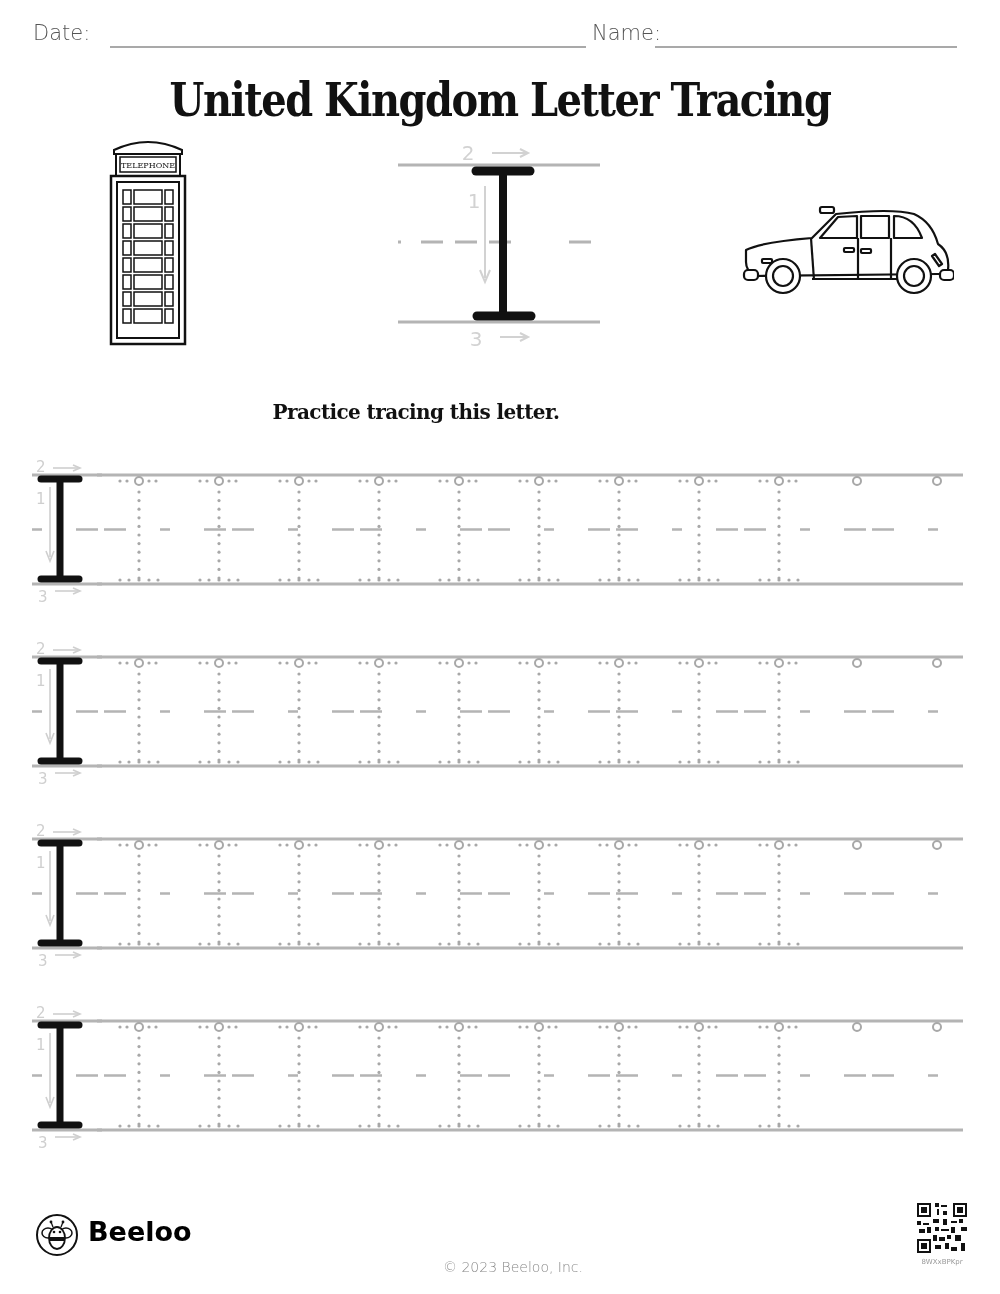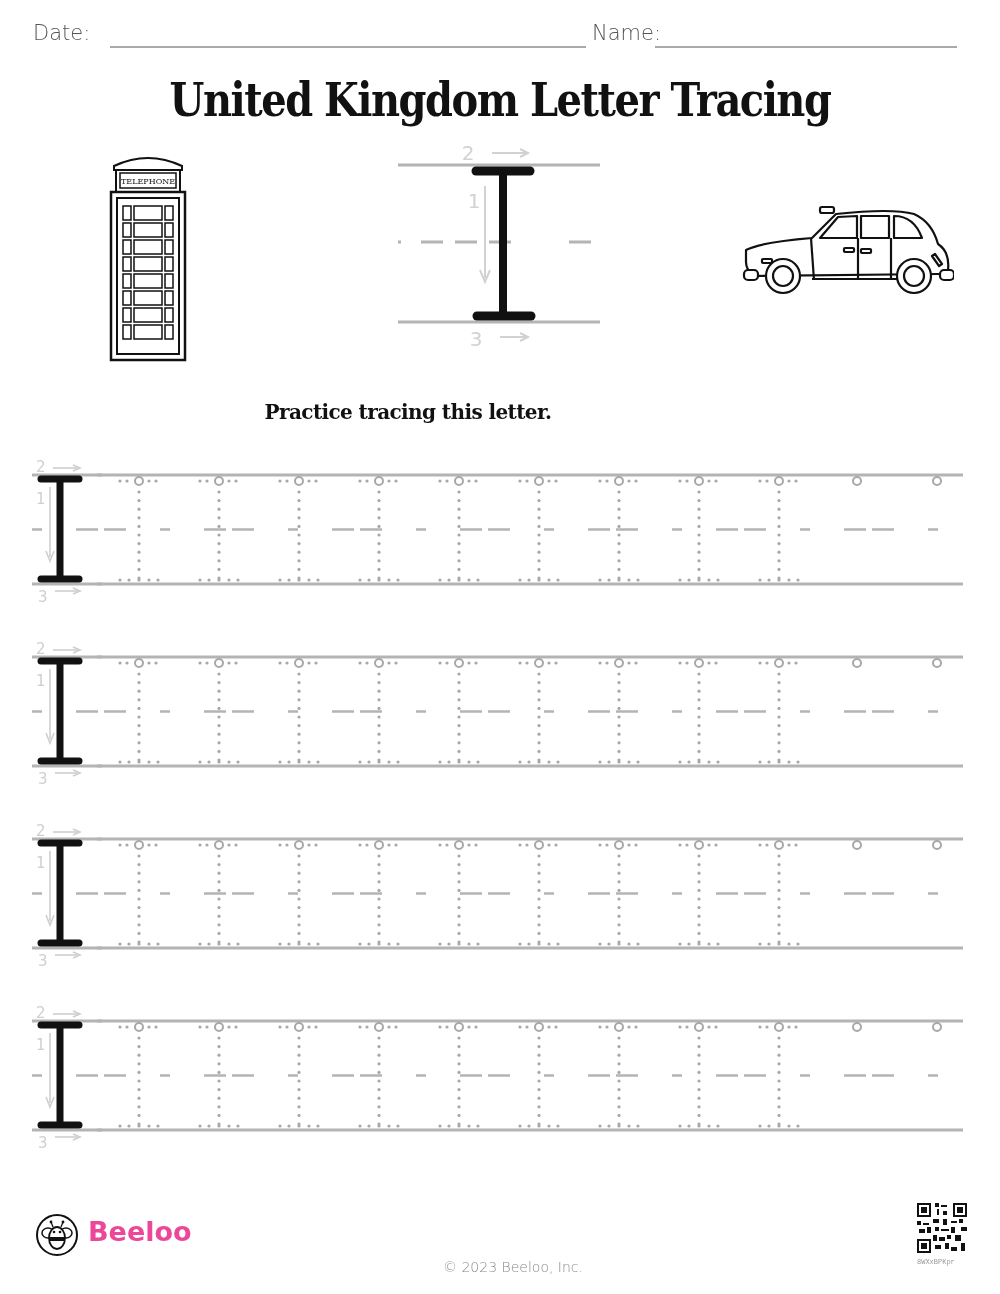--- a/index.html
+++ b/index.html
@@ -1,37 +1,37 @@
 <!DOCTYPE html>
 <html><head>
   <meta charset="utf-8">
   <style>
     html, body { margin: 0; padding: 0; background: #ffffff; }
     body { width: 1000px; height: 1294px; position: relative; overflow: hidden; font-family: "Liberation Sans", sans-serif; color: #111; }
     .abs { position: absolute; }
     .lbl { font-family: "DejaVu Sans", sans-serif; font-weight: 200; font-size: 21px; color: #555; }
     .fill-line { border-bottom: 2px solid #a9a9a9; height: 0; }
     .title { left: 0; width: 1000px; top: 76px; text-align: center; font-family: "DejaVu Serif", serif; font-size: 40px; font-weight: bold; letter-spacing: -1.5px; transform: scaleY(1.15); color: #111; }
-    .subtitle { left: 0; width: 816px; top: 400px; text-align: center; font-family: "DejaVu Serif", serif; font-size: 20px; font-weight: bold; letter-spacing: -0.6px; color: #111; }
-    .footer-brand { font-family: "DejaVu Sans", sans-serif; font-weight: bold; font-size: 27px; color: #ec4899; }
+    .subtitle { left: 8px; width: 816px; top: 400px; text-align: center; font-family: "DejaVu Serif", serif; font-size: 20px; font-weight: bold; letter-spacing: -0.6px; color: #111; }
+    .footer-brand { font-family: "DejaVu Sans", sans-serif; font-weight: bold; font-size: 27px; color: #000000; }
     .copyright { font-family: "DejaVu Sans", sans-serif; font-size: 14px; color: #888; font-weight: 300; padding-left: 13px; }
     .qr-code-text { font-family: "DejaVu Sans", sans-serif; font-size: 7px; color: #999; }
     svg { display: block; }
   </style>
 </head>
 <body>
 
 <div class="abs lbl" style="left:33px; top:21px;">Date:</div>
 <div class="abs fill-line" style="left:110px; top:46px; width:476px;"></div>
 <div class="abs lbl" style="left:592px; top:21px;">Name:</div>
 <div class="abs fill-line" style="left:655px; top:46px; width:302px;"></div>
 
 <div class="abs title">United Kingdom Letter Tracing</div>
 
-<div class="abs" style="left:108px; top:152px; width:80px; height:212px;">
+<div class="abs" style="left:108px; top:136px; width:80px; height:212px;">
   <svg width="80" height="212" viewBox="0 0 80 212">
     <path d="M6 14 Q40 -2 74 14 L74 18 L6 18 Z" fill="#fff" stroke="#111" stroke-width="2"></path>
     <rect x="8" y="18" width="64" height="22" fill="#fff" stroke="#111" stroke-width="2"></rect>
     <rect x="12" y="21" width="56" height="15" fill="#fff" stroke="#111" stroke-width="1.5"></rect>
     <text x="40" y="32" text-anchor="middle" font-family="DejaVu Serif, serif" font-size="8" fill="#111">TELEPHONE</text>
     <rect x="3" y="40" width="74" height="168" fill="#fff" stroke="#111" stroke-width="2.5"></rect>
     <rect x="9" y="46" width="62" height="156" fill="#fff" stroke="#111" stroke-width="2"></rect>
     <g fill="#fff" stroke="#111" stroke-width="1.5">
       <rect x="15" y="54" width="8" height="14"></rect>
         <rect x="26" y="54" width="28" height="14"></rect>
@@ -1107,13 +1107,13 @@
         <rect x="11" y="17" width="3" height="2"></rect>
         <rect x="15" y="16" width="2" height="2"></rect>
         <rect x="19" y="16" width="3" height="3"></rect>
       <rect x="9" y="21" width="3" height="2"></rect>
         <rect x="14" y="20" width="2" height="3"></rect>
         <rect x="17" y="22" width="3" height="2"></rect>
         <rect x="22" y="20" width="2" height="4"></rect>
     </g>
   </svg>
 </div>
-<div class="abs qr-code-text" style="left:917px; top:1258px; width:50px; text-align:left;font-family:Liberation Mono, monospace;">8WXxBPKpr</div>
+<div class="abs qr-code-text" style="left:917px; top:1258px; width:50px; text-align:center;">8WXxBPKpr</div>
 
 </body></html>

